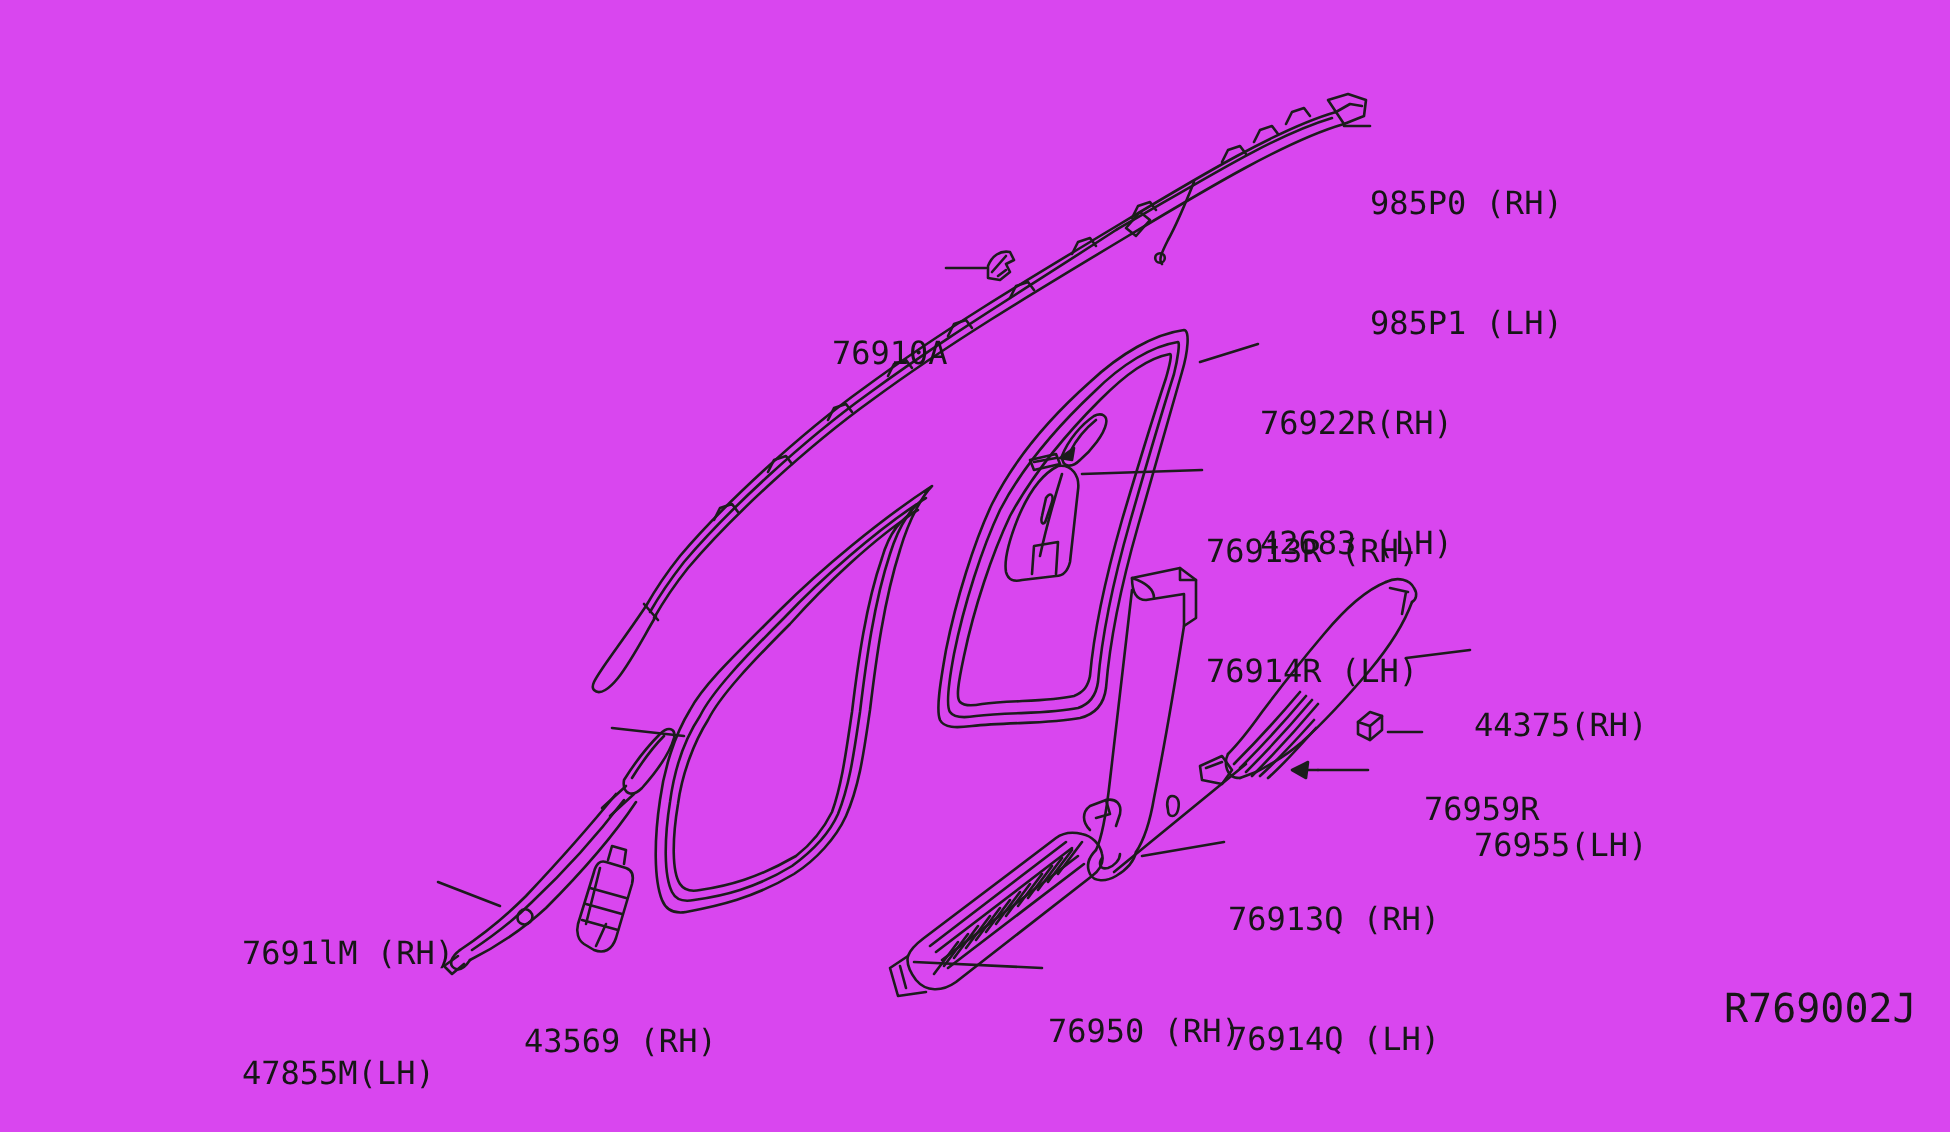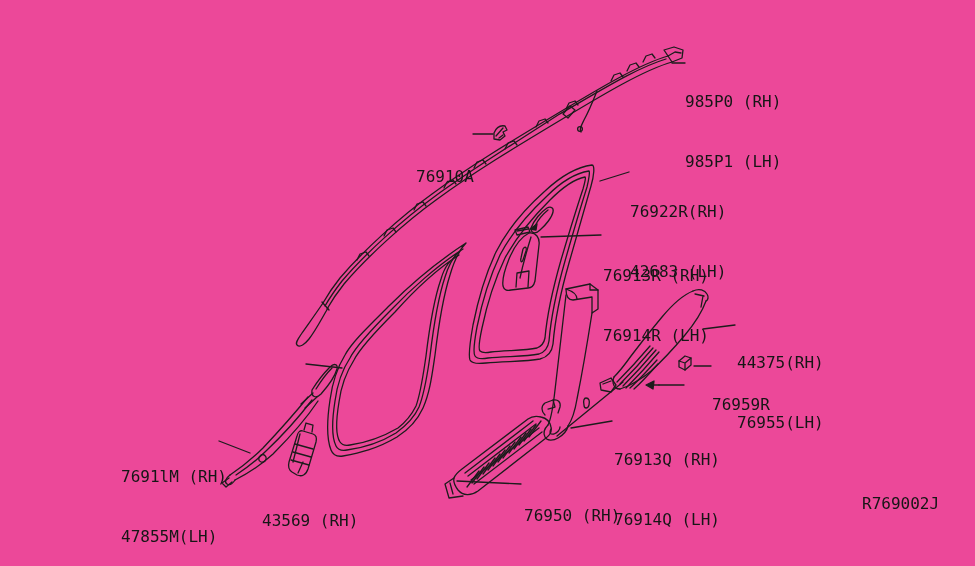--- a/index.html
+++ b/index.html
@@ -1,26 +1,26 @@
 <!DOCTYPE html>
 <html><head>
 <meta charset="utf-8">
 <style>
   html,body{margin:0;padding:0;background:#ffffff;}
   #stage{
-    position:relative;width:975px;height:566px;background:#ec4899;overflow:hidden;
+    position:relative;width:975px;height:566px;background:#d946ef;overflow:hidden;
     font-family:"DejaVu Sans Mono","Liberation Mono",monospace;
   }
   #art{position:absolute;left:0;top:0;}
   .lbl{
     position:absolute;color:#161616;font-size:16px;line-height:20px;
     white-space:pre;letter-spacing:0px;
   }
   .lbl span{display:block;}
-  .code{position:absolute;color:#161616;font-size:16px;line-height:20px;text-align:right;}
+  .code{position:absolute;color:#161616;font-size:20px;line-height:20px;text-align:right;}
   svg *{vector-effect:non-scaling-stroke;}
 </style>
 </head>
 <body>
 
 <div id="stage">
 
   <svg id="art" width="975" height="566" viewBox="0 0 975 566" fill="none" stroke="#1c1c1c" stroke-width="1.3" stroke-linecap="round" stroke-linejoin="round">
 
     <g>

